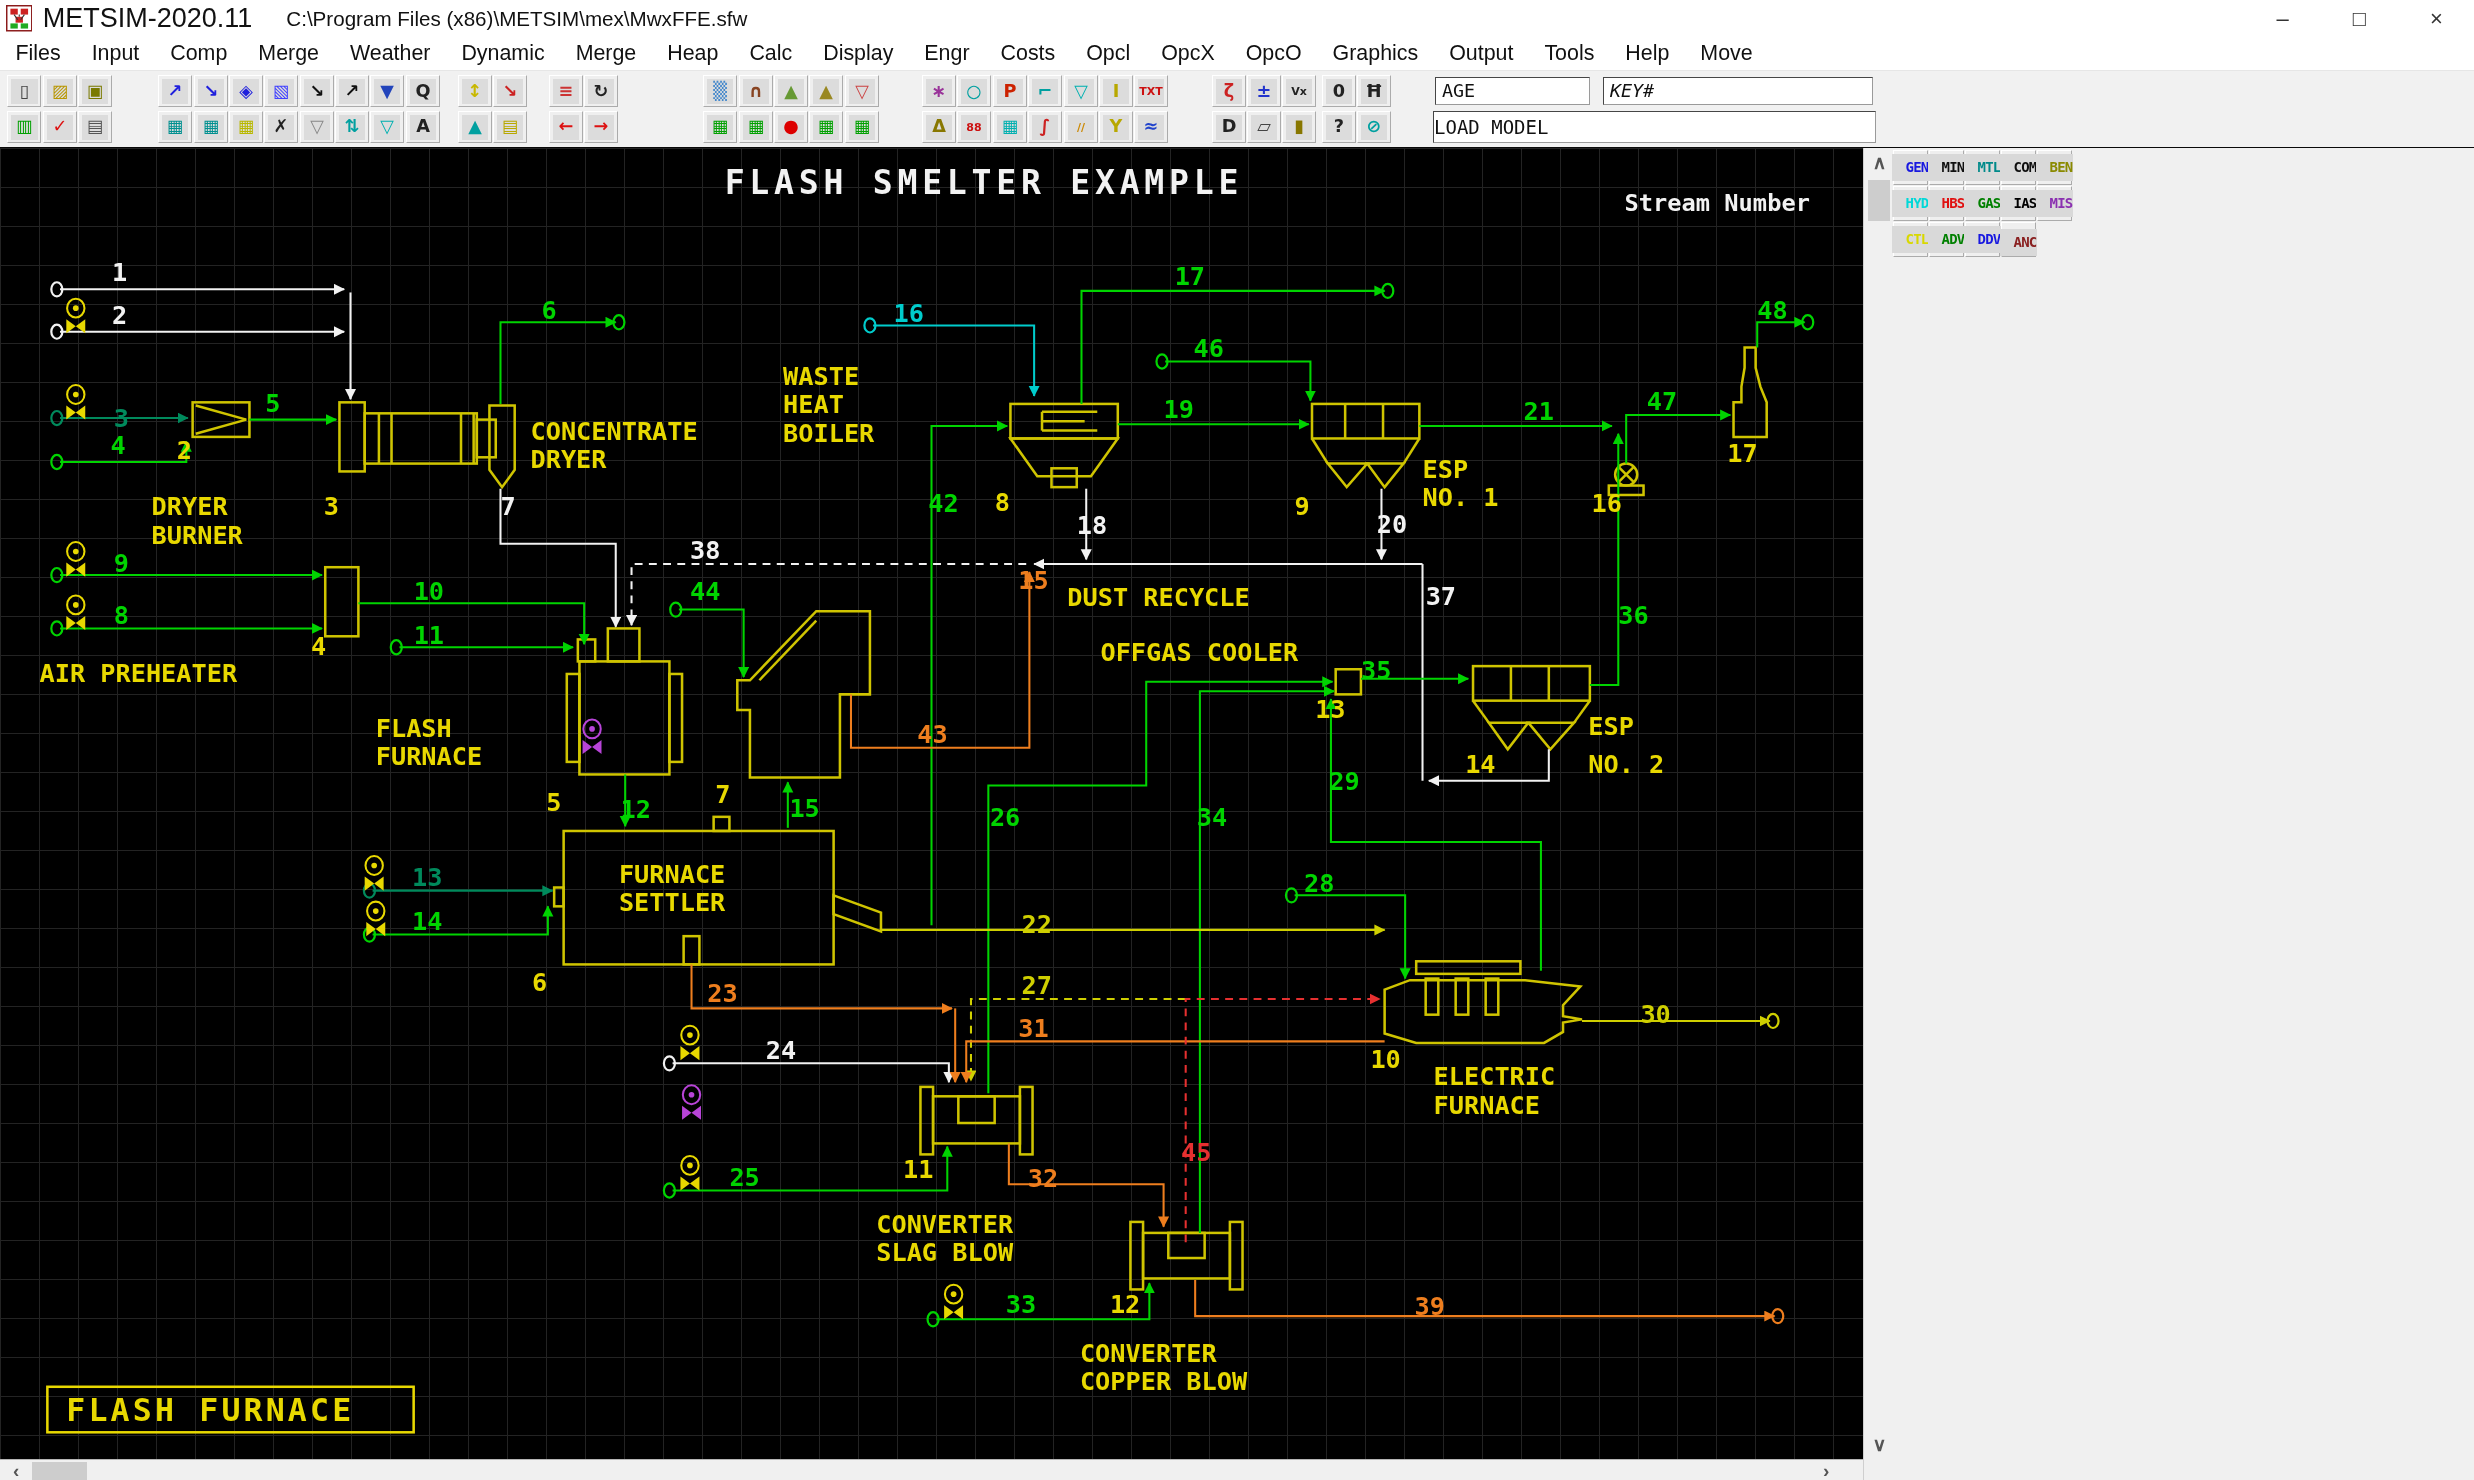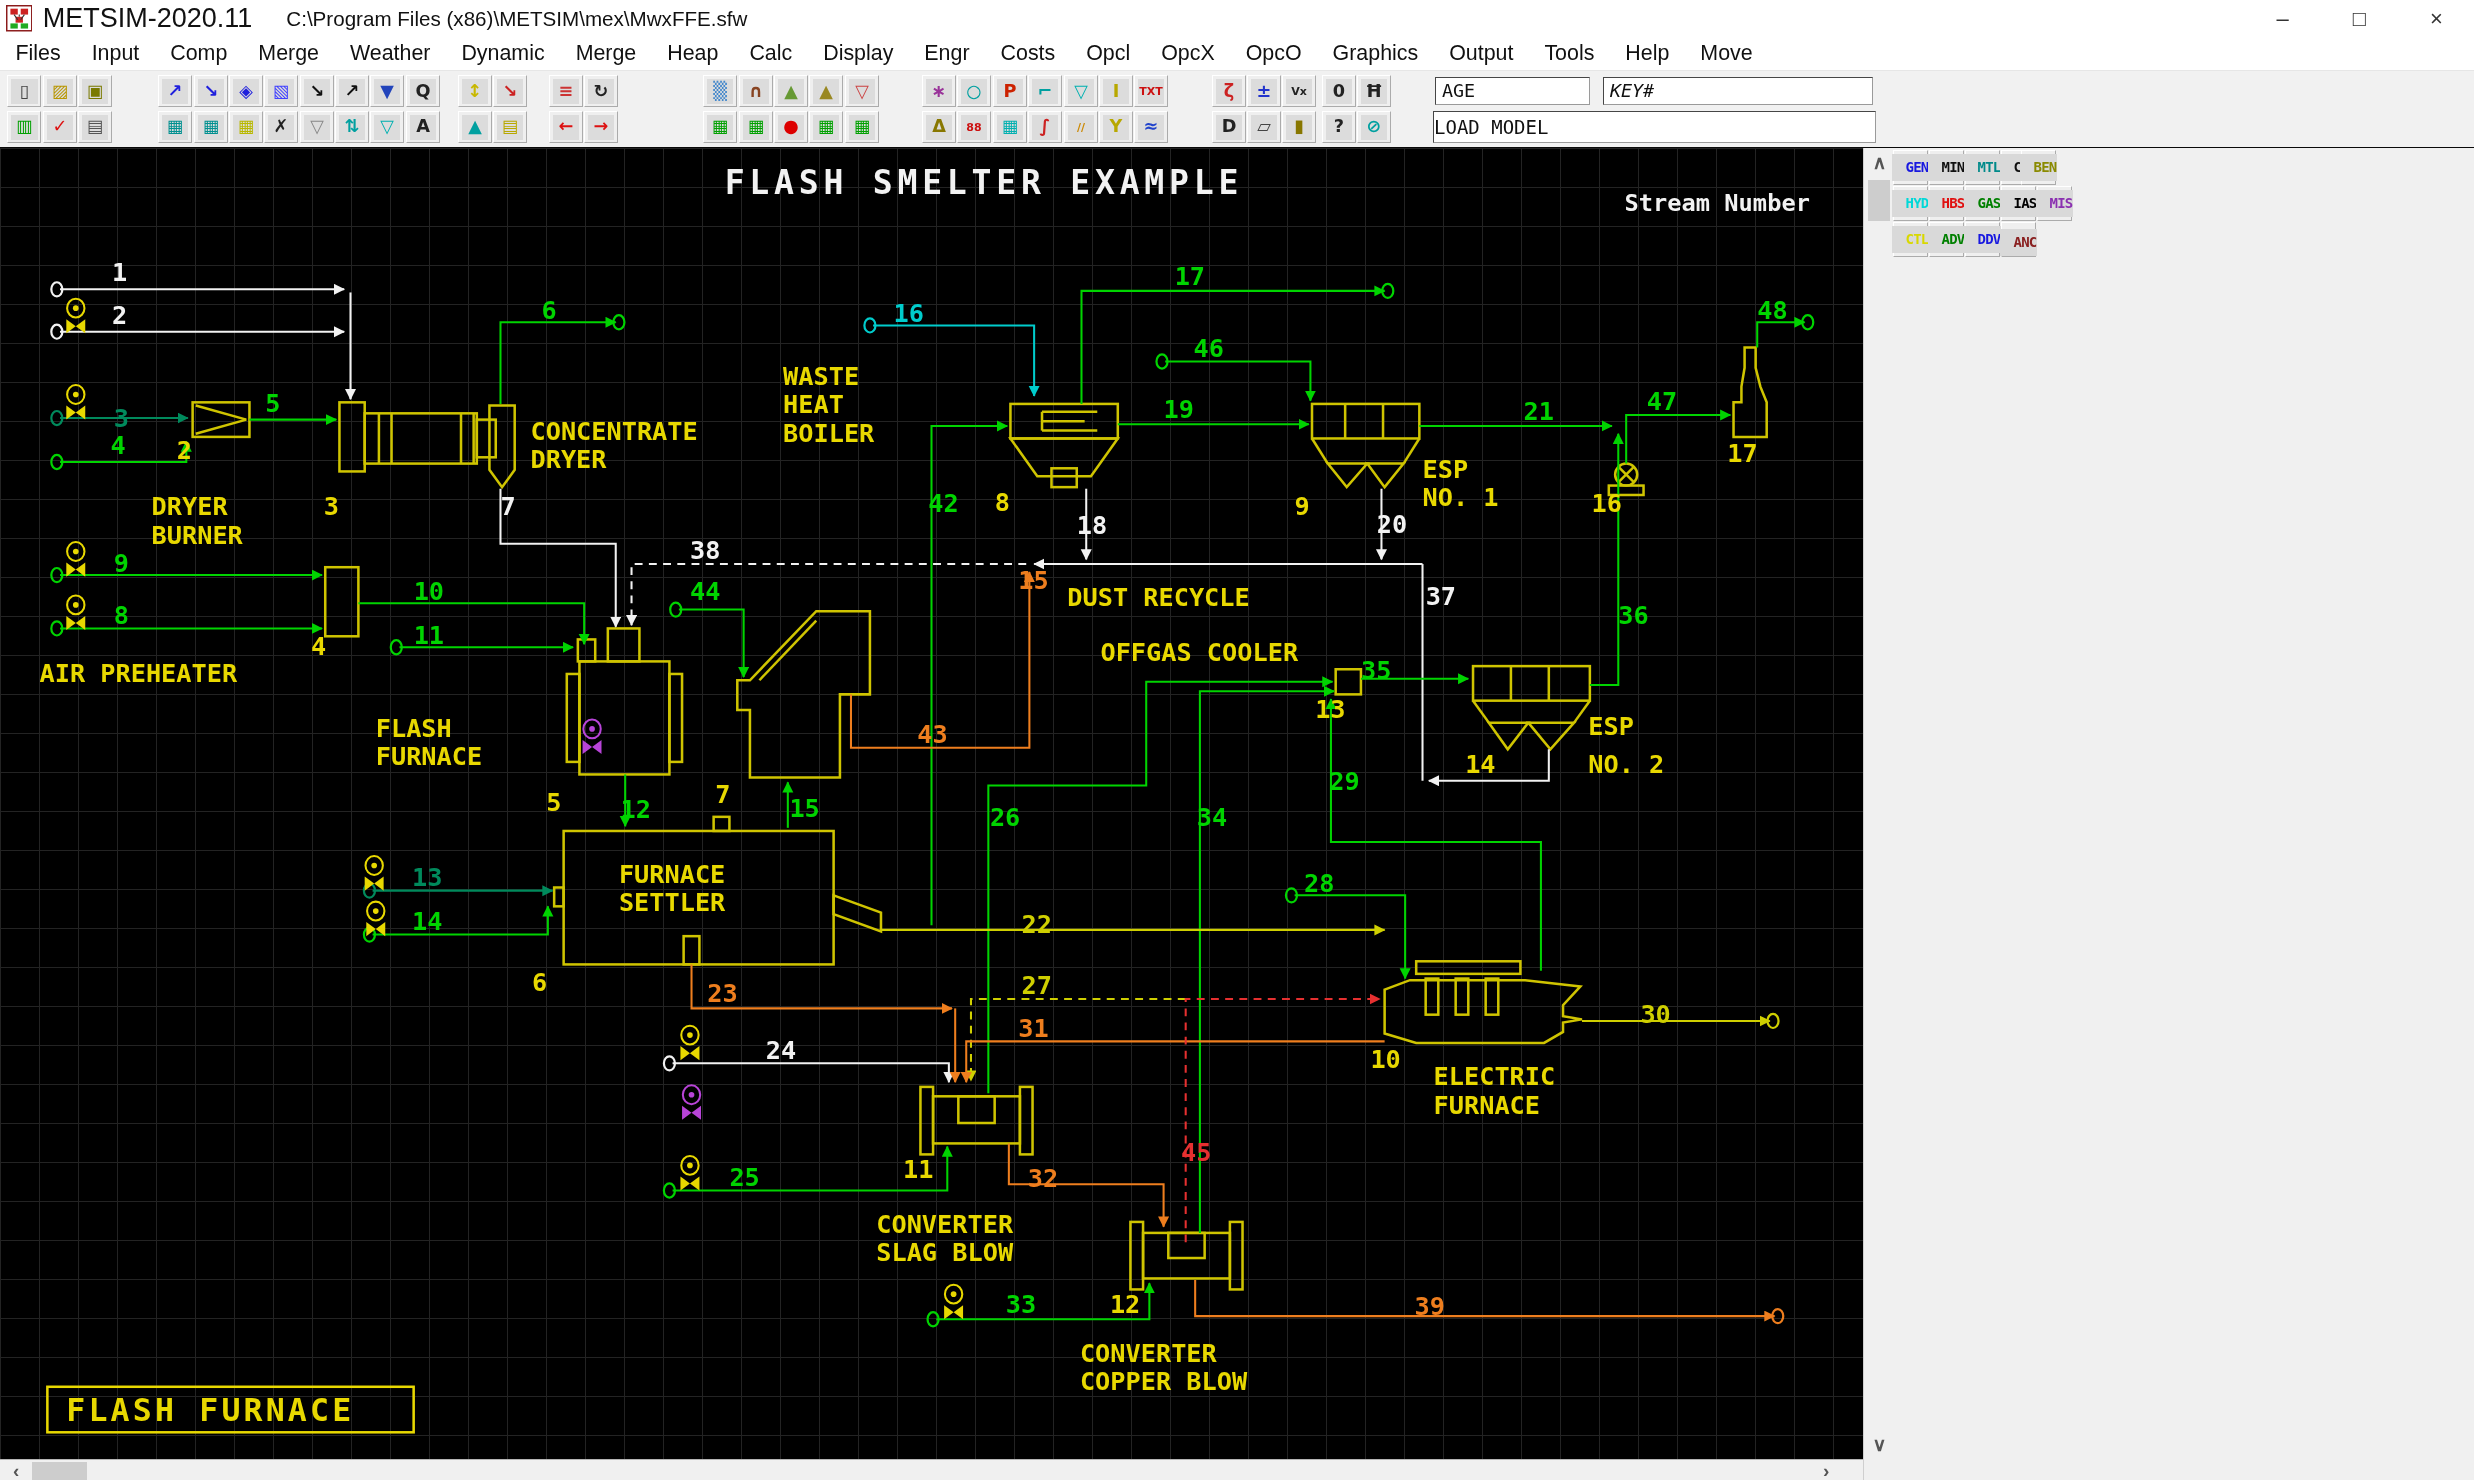--- a/index.html
+++ b/index.html
@@ -631,21 +631,21 @@
         </div>
         <div class="cbtn" style="left: 36px; top: 0px;">
           <span style="color: rgb(16, 16, 16);">MIN</span>
         </div>
         <div class="cbtn" style="left: 72px; top: 0px;">
           <span style="color: rgb(0, 138, 138);">MTL</span>
         </div>
         <div class="cbtn" style="left: 108px; top: 0px;">
           <span style="color: rgb(16, 16, 16);">COM</span>
         </div>
-        <div class="cbtn" style="left: 128px; top: 0px;">
+        <div class="cbtn" style="left: 144px; top: 0px;">
           <span style="color: rgb(138, 138, 0);">BEN</span>
         </div>
         <div class="cbtn" style="left: 0px; top: 36px;">
           <span style="color: rgb(0, 216, 216);">HYD</span>
         </div>
         <div class="cbtn" style="left: 36px; top: 36px;">
           <span style="color: rgb(224, 16, 16);">HBS</span>
         </div>
         <div class="cbtn" style="left: 72px; top: 36px;">
           <span style="color: rgb(0, 128, 0);">GAS</span>

